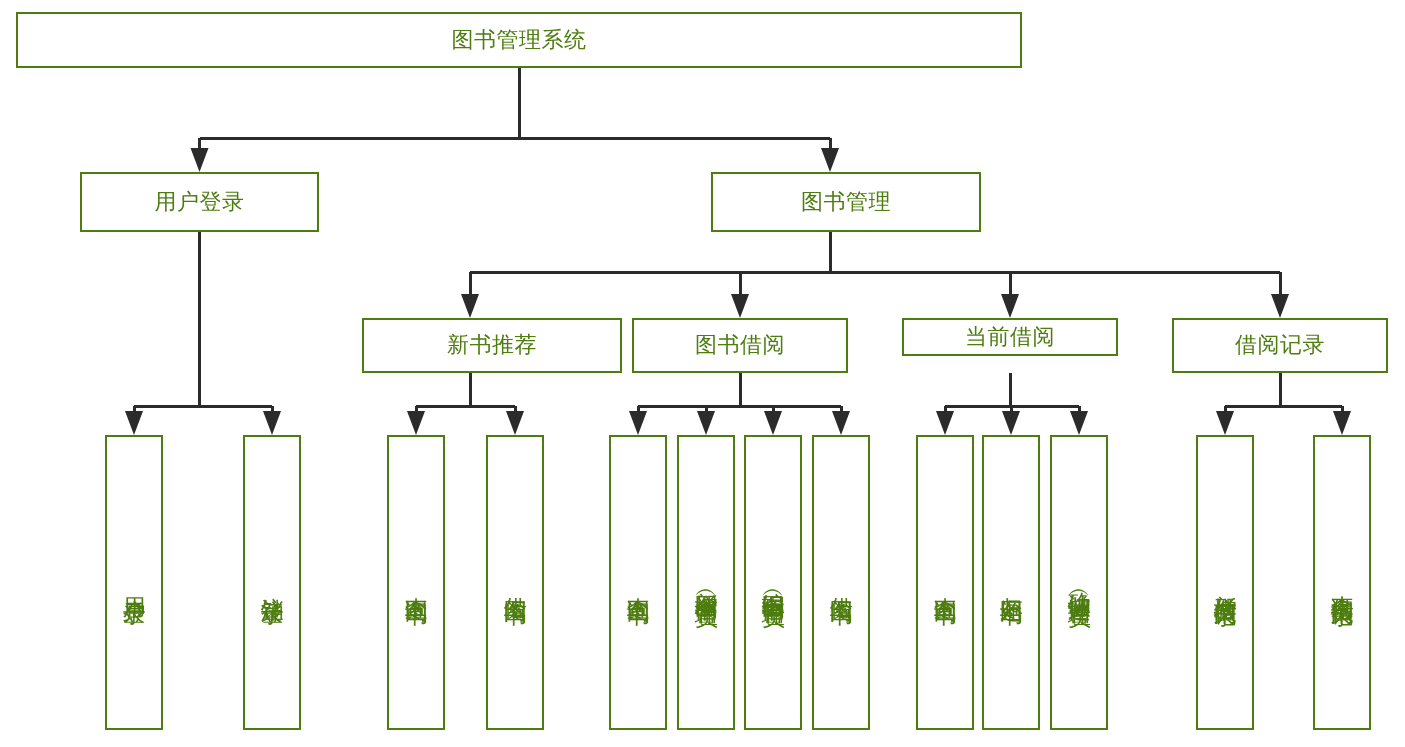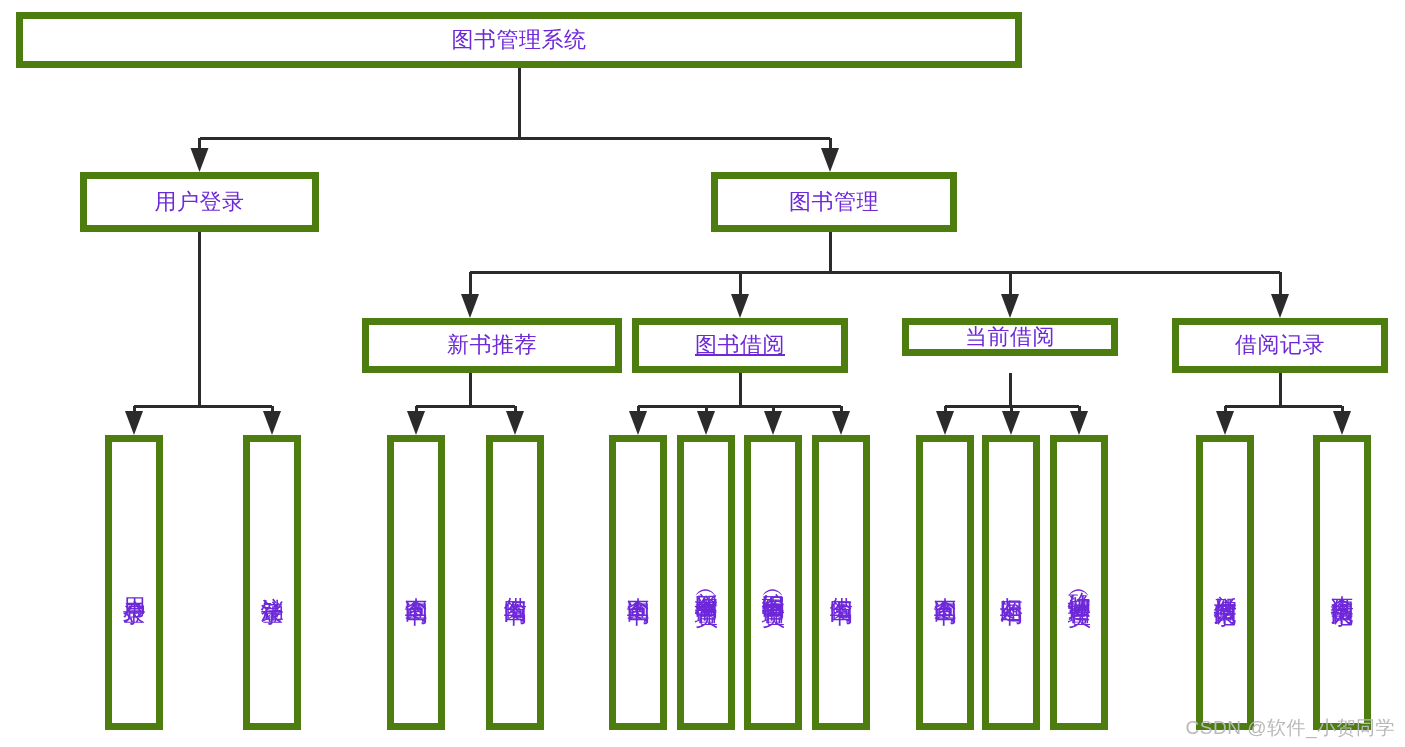--- a/index.html
+++ b/index.html
@@ -34,26 +34,26 @@
     fill: none;
     shape-rendering: crispEdges;
   }
   .arrow-head {
     fill: #2b2b2b;
     stroke: none;
   }
   .node-box {
     position: absolute;
     box-sizing: border-box;
-    border: 7px solid #4d7c0f;
+    border: 2px solid #4d7c0f;
     background: #ffffff;
     display: flex;
     align-items: center;
     justify-content: center;
-    color: #6d28d9;
+    color: #4d7c0f;
   }
   .node-box .node-label {
     display: block;
     text-align: center;
     line-height: 1.28;
     letter-spacing: 0.5px;
     white-space: pre-wrap;
   }
   .node-horizontal .node-label {
     font-size: 22px;
@@ -143,27 +143,27 @@
       </g>
   </svg>
 
   <div id="node-layer">
       <div class="node-box node-horizontal" style="left: 16px; top: 12px; width: 1006px; height: 56px;">
         <span class="node-label">图书管理系统</span>
       </div>
       <div class="node-box node-horizontal" style="left: 80px; top: 172px; width: 239px; height: 60px;">
         <span class="node-label">用户登录</span>
       </div>
-      <div class="node-box node-horizontal" style="left: 711px; top: 172px; width: 246px; height: 60px;">
+      <div class="node-box node-horizontal" style="left: 711px; top: 172px; width: 270px; height: 60px;">
         <span class="node-label">图书管理</span>
       </div>
       <div class="node-box node-horizontal" style="left: 362px; top: 318px; width: 260px; height: 55px;">
         <span class="node-label">新书推荐</span>
       </div>
-      <div class="node-box node-horizontal" style="left: 632px; top: 318px; width: 216px; height: 55px; text-decoration: underline;">
+      <div class="node-box node-horizontal" style="left: 632px; top: 318px; width: 216px; height: 55px;">
         <span class="node-label">图书借阅</span>
       </div>
       <div class="node-box node-horizontal" style="left: 902px; top: 318px; width: 216px; height: 38px;">
         <span class="node-label">当前借阅</span>
       </div>
       <div class="node-box node-horizontal" style="left: 1172px; top: 318px; width: 216px; height: 55px; align-items: center;">
         <span class="node-label">借阅记录</span>
       </div>
       <div class="node-box node-vertical" style="left: 105px; top: 435px; width: 58px; height: 295px;">
         <span class="node-label">用户登录</span>
@@ -199,15 +199,14 @@
         <span class="node-label">确认归还（管理员）</span>
       </div>
       <div class="node-box node-vertical" style="left: 1196px; top: 435px; width: 58px; height: 295px;">
         <span class="node-label">新增借阅记录</span>
       </div>
       <div class="node-box node-vertical" style="left: 1313px; top: 435px; width: 58px; height: 295px;">
         <span class="node-label">查询借阅记录</span>
       </div>
     </div>
 
-  <div class="watermark">CSDN @软件_小贺同学</div>
 
 </div>
 
 </body></html>

